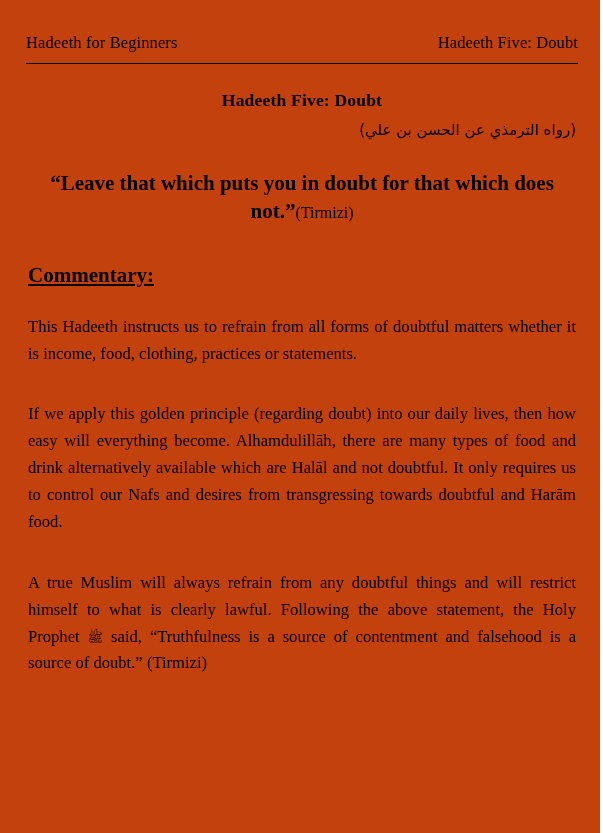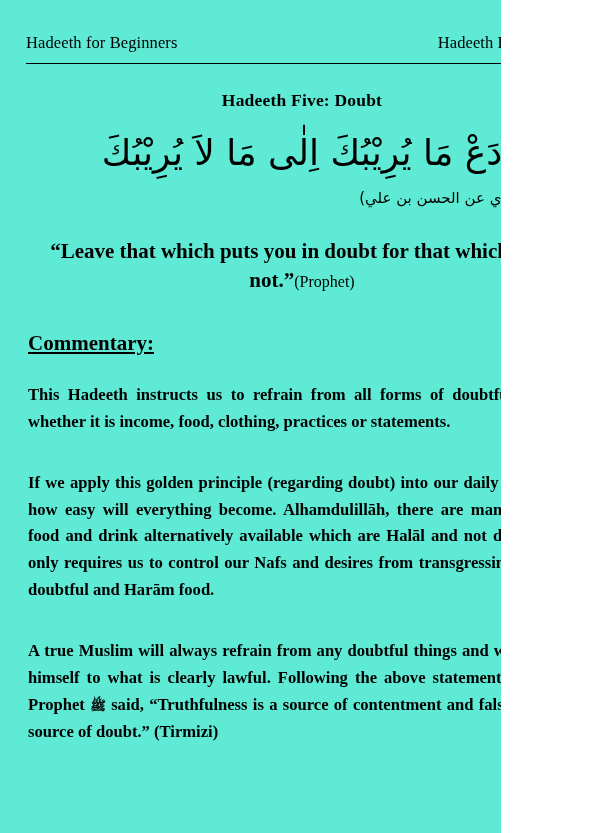--- a/index.html
+++ b/index.html
@@ -8,23 +8,23 @@
     padding: 0;
     background: #ffffff;
   }
   body {
     font-family: "Liberation Serif", "DejaVu Serif", serif;
     color: #000000;
     -webkit-font-smoothing: antialiased;
   }
   .page {
     position: relative;
-    width: 501px;
+    width: 600px;
     height: 833px;
-    background: #5eead4;
+    background: #c2410c;
     overflow: hidden;
     box-sizing: border-box;
   }
 
   
   .running-header {
     position: absolute;
     left: 26px;
     top: 33px;
     width: 552px;
@@ -107,21 +107,20 @@
     margin: 37px 0 0 0;
   }
 
   .body-par {
     font-size: 16.6px;
     line-height: 1.62;
     text-align: justify;
     text-justify: inter-word;
     margin: 34px 0 0 0;
     hyphens: manual;
-    font-weight: bold;
   }
   .body-par:first-of-type {
     margin-top: 26px;
   }
   .saw-glyph {
     font-family: "DejaVu Sans", "Liberation Sans", sans-serif;
     font-size: 13px;
     line-height: 0;
     vertical-align: baseline;
   }
@@ -134,26 +133,25 @@
   <div class="running-header">
     <span class="hdr-left">Hadeeth for Beginners</span>
     <span class="hdr-right">Hadeeth Five: Doubt</span>
   </div>
   <div class="header-rule"></div>
 
   <div class="content">
 
     <h1 class="chapter-title">Hadeeth Five: Doubt</h1>
 
-    <div class="arabic-hadeeth" lang="ar" dir="rtl">دَعْ مَا يُرِيْبُكَ اِلٰى مَا لاَ يُرِيْبُكَ</div>
 
     <div class="arabic-source" lang="ar" dir="rtl">(رواه الترمذي عن الحسن بن علي)</div>
 
     <div class="translation">
-      <span>“Leave that which puts you in doubt for that which does not.”</span><span class="attrib">(Prophet)</span>
+      <span>“Leave that which puts you in doubt for that which does not.”</span><span class="attrib">(Tirmizi)</span>
     </div>
 
     <div class="commentary-heading">Commentary:</div>
 
     <p class="body-par">This Hadeeth instructs us to refrain from all forms of doubtful matters whether it is income, food, clothing, practices or state­ments.</p>
 
     <p class="body-par">If we apply this golden principle (regarding doubt) into our daily lives, then how easy will everything become. Alhamdulillāh, there are many types of food and drink alternatively available which are Halāl and not doubtful. It only requires us to control our Nafs and desires from transgressing towards doubtful and Harām food.</p>
 
     <p class="body-par">
       <span>A true Muslim will always refrain from any doubtful things and will restrict himself to what is clearly lawful. Following the above statement, the Holy Prophet </span><span class="saw-glyph">ﷺ</span><span> said, “Truthfulness is a source of contentment and falsehood is a source of doubt.” (Tirmizi)</span>

